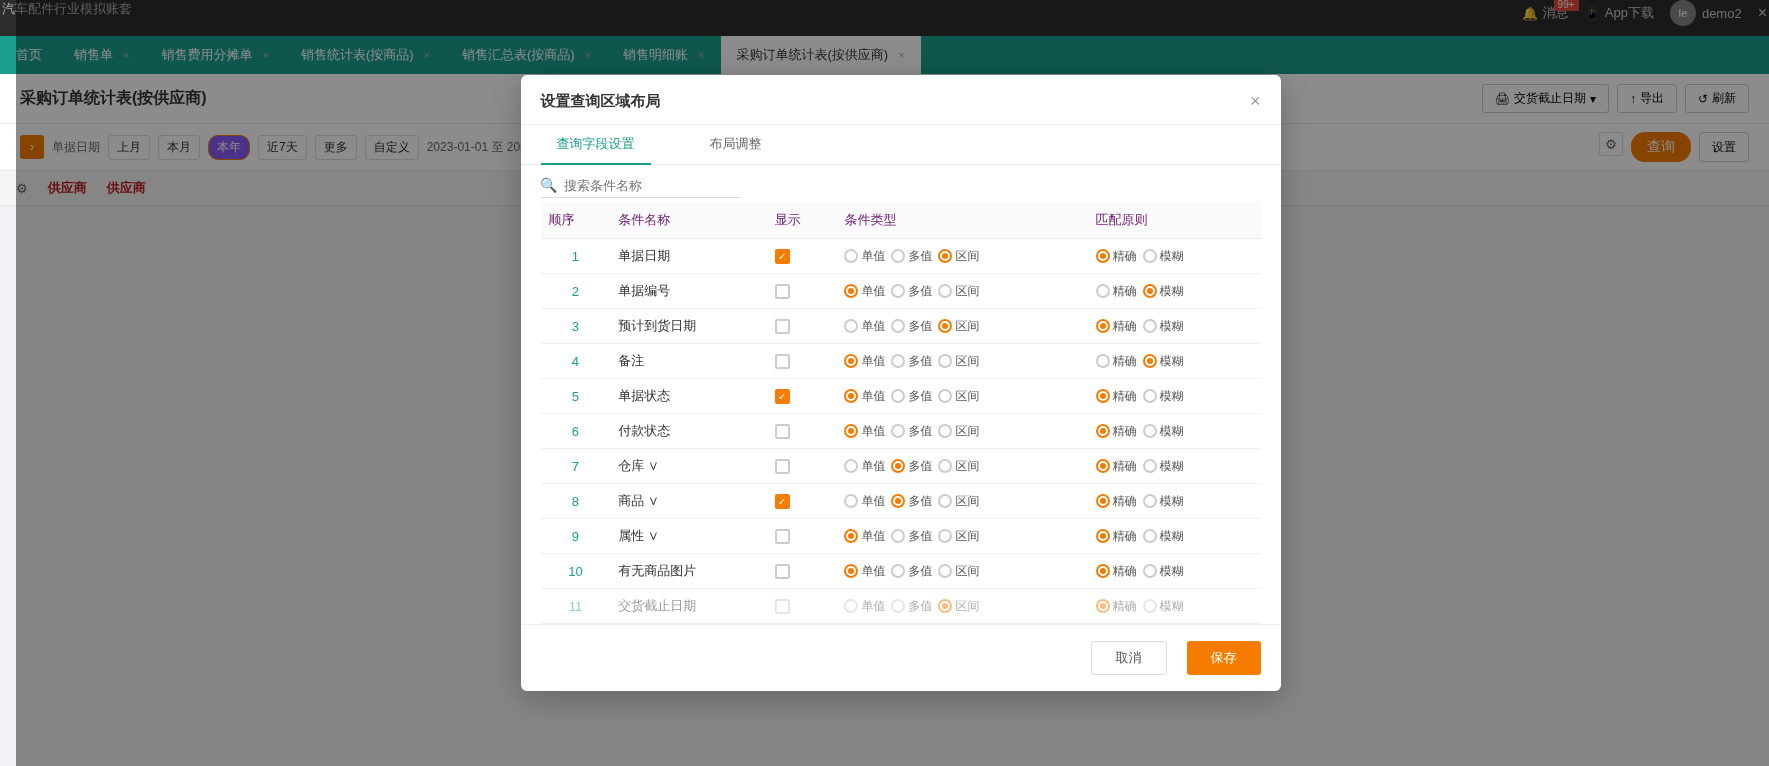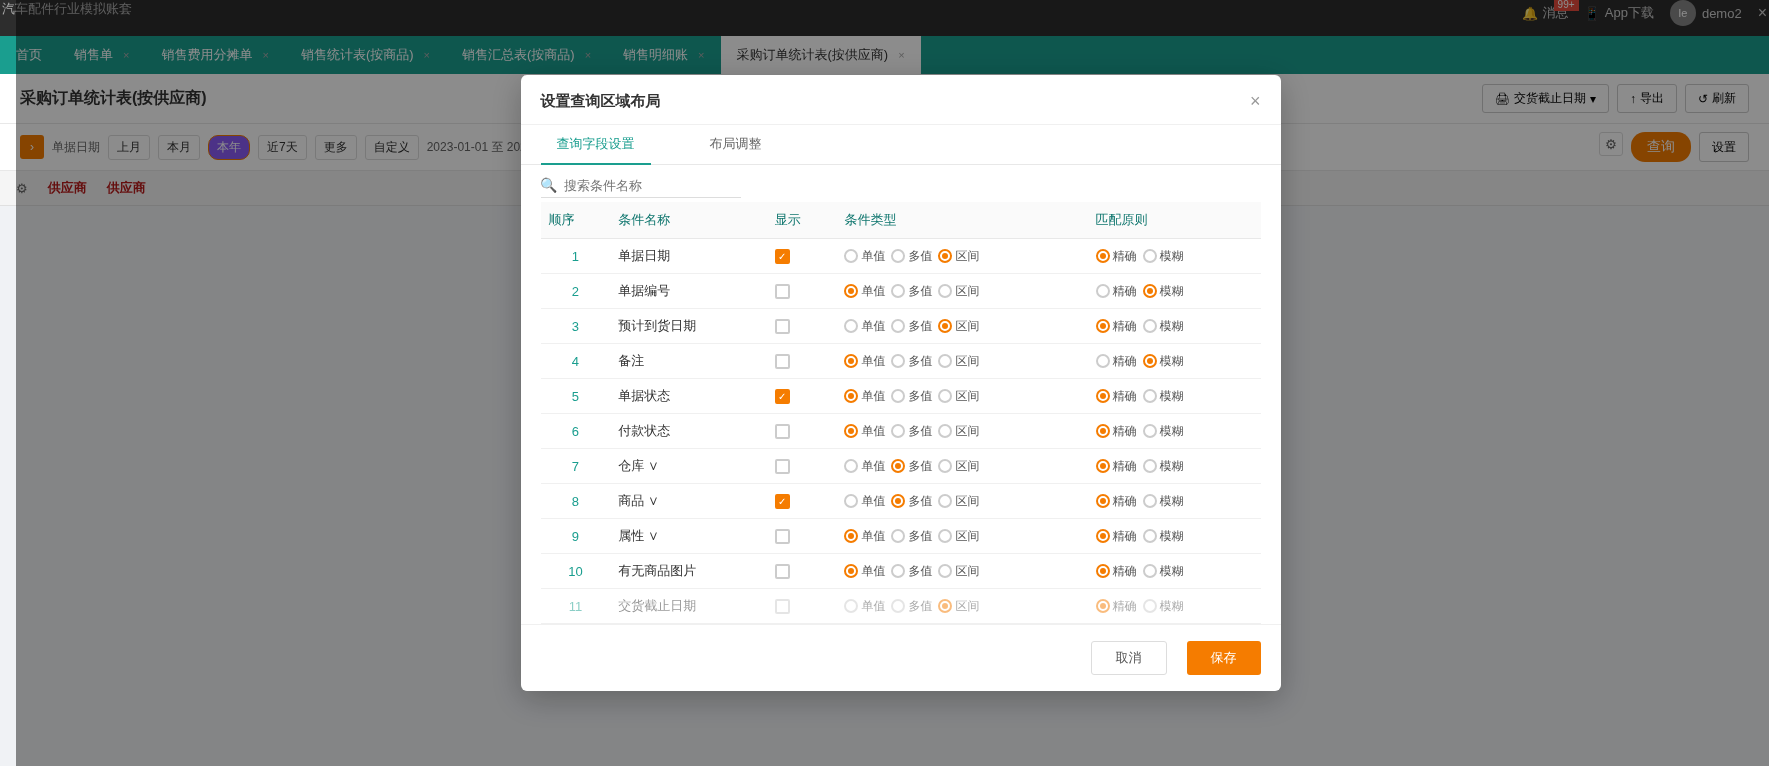--- a/index.html
+++ b/index.html
@@ -183,21 +183,21 @@
       width: 100%;
       border-collapse: collapse;
     }
     .settings-table thead tr {
       background: #fafafa;
     }
     .settings-table th {
       padding: 9px 8px;
       text-align: left;
       font-size: 13px;
-      color: #0f766e;
+      color: #701a75;
       border-bottom: 1px solid #e8e8e8;
       font-weight: 500;
     }
     .settings-table td {
       padding: 8px 8px;
       font-size: 13px;
       color: #333;
       border-bottom: 1px solid #f0f0f0;
       vertical-align: middle;
     }

